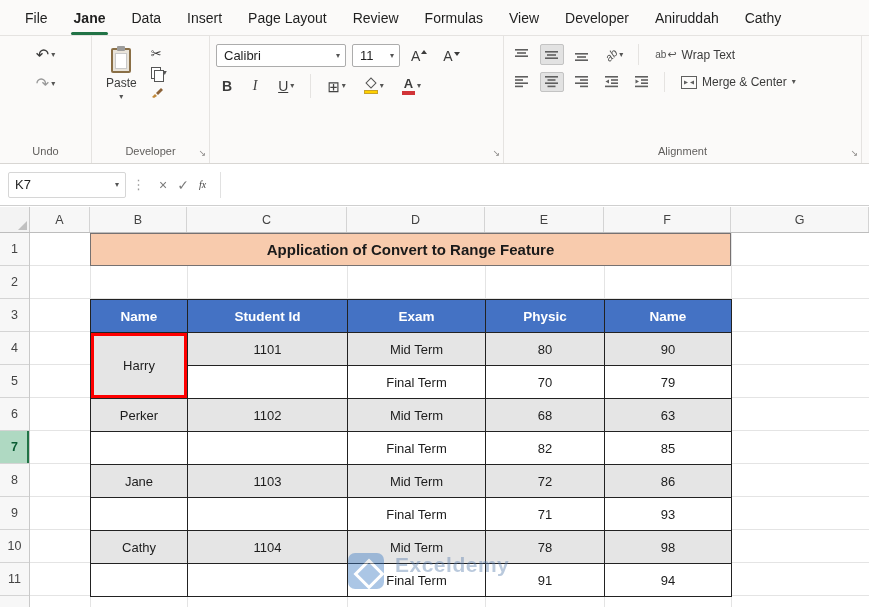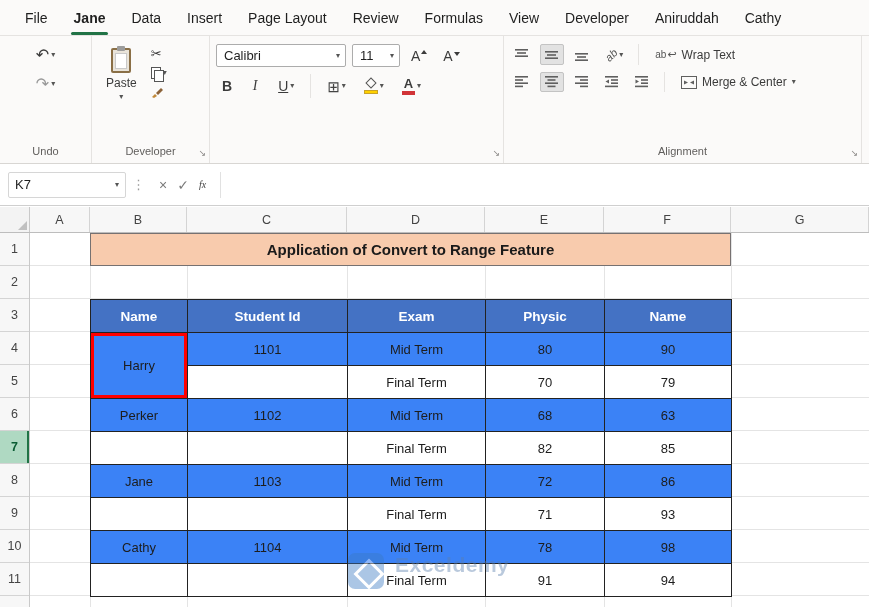--- a/index.html
+++ b/index.html
@@ -98,21 +98,21 @@
   .gridbg { position:absolute; left:30px; top:26px; right:0; bottom:0;
     background:repeating-linear-gradient(to bottom, transparent 0, transparent 32px, #E4E4E4 32px, #E4E4E4 33px); }
   .vline { position:absolute; top:0; bottom:0; width:1px; background:#E4E4E4; }
 
   .banner { position:absolute; left:90px; top:26px; width:641px; height:33px; background:#F8CBAD; border:1px solid #767171;
     display:flex; align-items:center; justify-content:center; font-weight:700; font-size:15px; color:#1a1a1a; cursor:cell; }
 
   table.xtable { position:absolute; left:90px; top:92px; width:641px; border-collapse:collapse; table-layout:fixed; }
   .xtable td { border:1px solid #222; height:33px; text-align:center; vertical-align:middle; font-size:13px; color:#1d1d1d; padding:0; cursor:cell; background:#fff; }
   .xtable tr.hrow td { background:#4472C4; color:#fff; font-weight:700; font-size:13.5px; }
-  .xtable tr.shade td { background:#3b82f6; }
+  .xtable tr.shade td { background:#e5e5e5; }
   .xtable td.harry { background:#fff; box-shadow:inset 0 0 0 3px #FE0000; }
 
   .wm { position:absolute; left:348px; top:346px; display:flex; align-items:flex-start; gap:11px; opacity:0.42; pointer-events:none; z-index:5; }
   .wm-logo { width:36px; height:36px; background:#3A79C3; border-radius:7px; position:relative; }
   .wm-logo::after { content:""; position:absolute; left:10px; top:10px; width:16px; height:16px; border:3px solid #ffffff; transform:rotate(45deg); }
   .wm-text { font-size:21px; font-weight:700; color:#5B7FAE; letter-spacing:0.5px; }
 </style>
 </head>
 <body>
 

